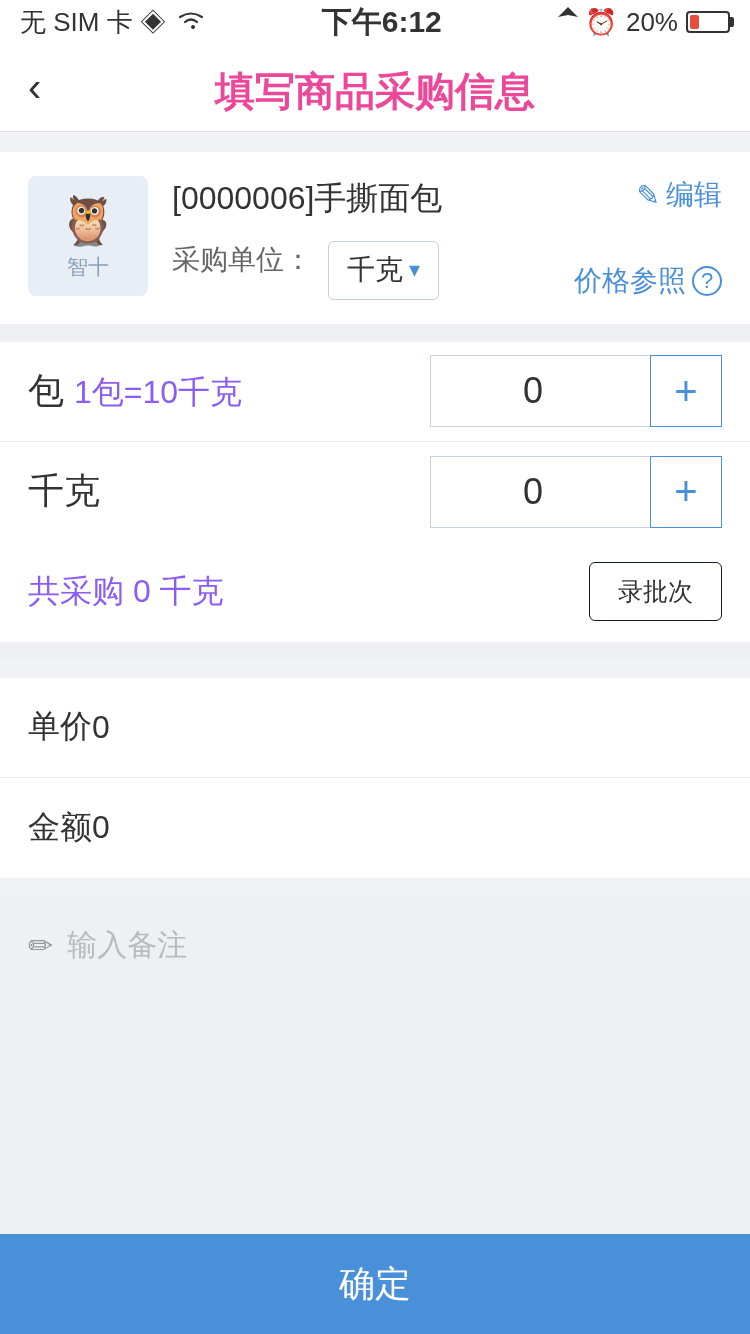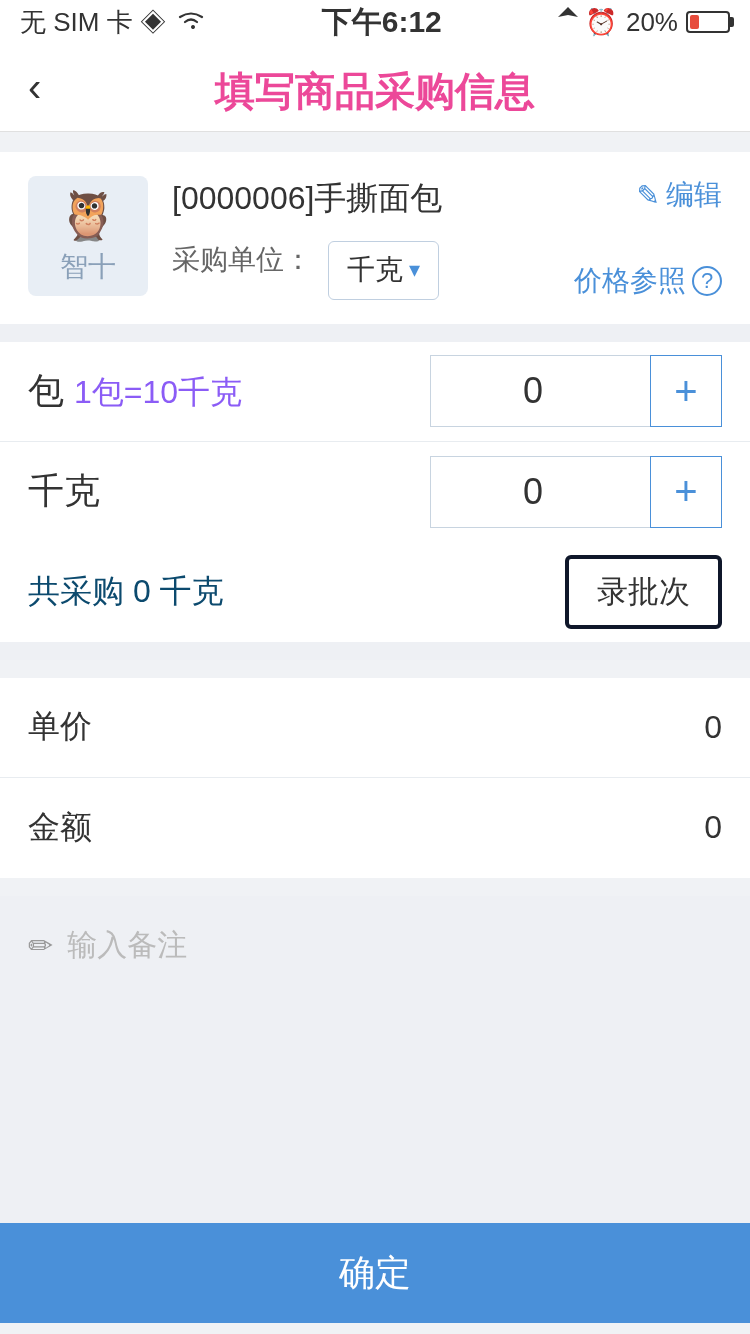--- a/index.html
+++ b/index.html
@@ -113,21 +113,21 @@
       height: 120px;
       background: #e8eef5;
       border-radius: 8px;
       display: flex;
       flex-direction: column;
       align-items: center;
       justify-content: center;
       flex-shrink: 0;
     }
     .product-img-text {
-      font-size: 28px;
+      font-size: 21px;
       color: #8aa0b8;
       margin-top: 4px;
     }
     .product-info {
       flex: 1;
     }
     .product-name-row {
       display: flex;
       justify-content: space-between;
       align-items: flex-start;
@@ -262,41 +262,40 @@
     .summary-row {
       display: flex;
       align-items: center;
       justify-content: space-between;
       padding: 0 28px;
       height: 100px;
       background: #fff;
     }
     .summary-text {
       font-size: 32px;
-      color: #0c4a6e;
+      color: #8b5cf6;
     }
     .record-btn {
-      border: 4px solid #0f172a;
+      border: 1px solid #0f172a;
       border-radius: 6px;
       padding: 12px 28px;
-      font-size: 31px;
+      font-size: 25px;
       color: #333;
       background: #fff;
       cursor: pointer;
     }
 
     
     .price-section {
       background: #fff;
       margin-top: 18px;
     }
     .price-row {
       display: flex;
       align-items: center;
-      justify-content: space-between;
       padding: 0 28px;
       height: 100px;
       border-bottom: 1px solid #e8ecf0;
     }
     .price-row:last-child {
       border-bottom: none;
     }
     .price-row-label {
       font-size: 32px;
       color: #333;
@@ -327,21 +326,21 @@
 
     
     .content-area {
       min-height: 200px;
       background: #eef0f4;
     }
 
     
     .confirm-btn {
       position: fixed;
-      bottom: 11px;
+      bottom: 0;
       left: 0;
       width: 750px;
       height: 100px;
       background: #4a90d9;
       color: #fff;
       font-size: 36px;
       font-weight: 500;
       display: flex;
       align-items: center;
       justify-content: center;

